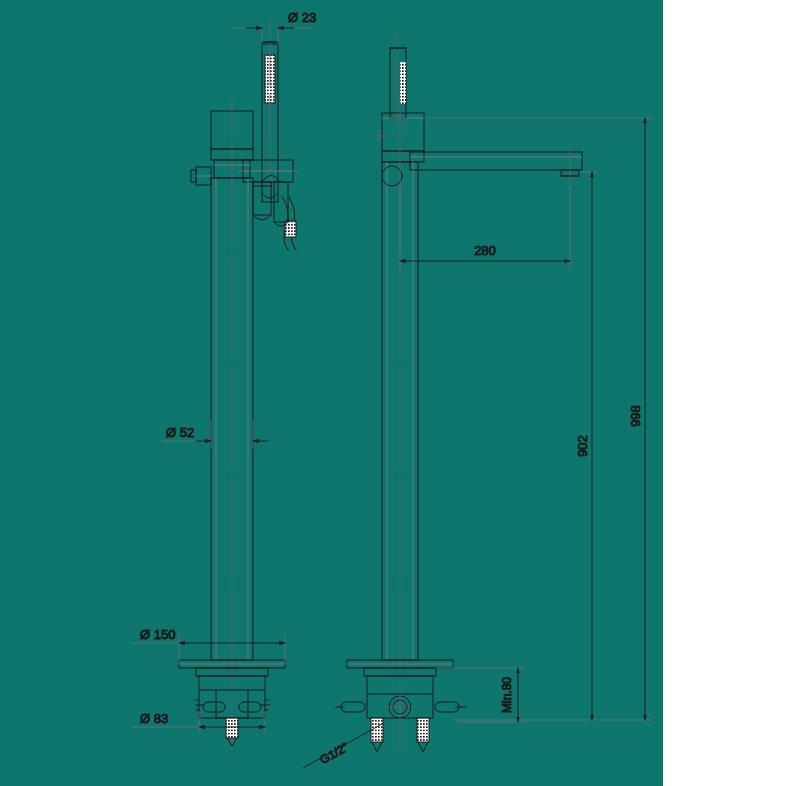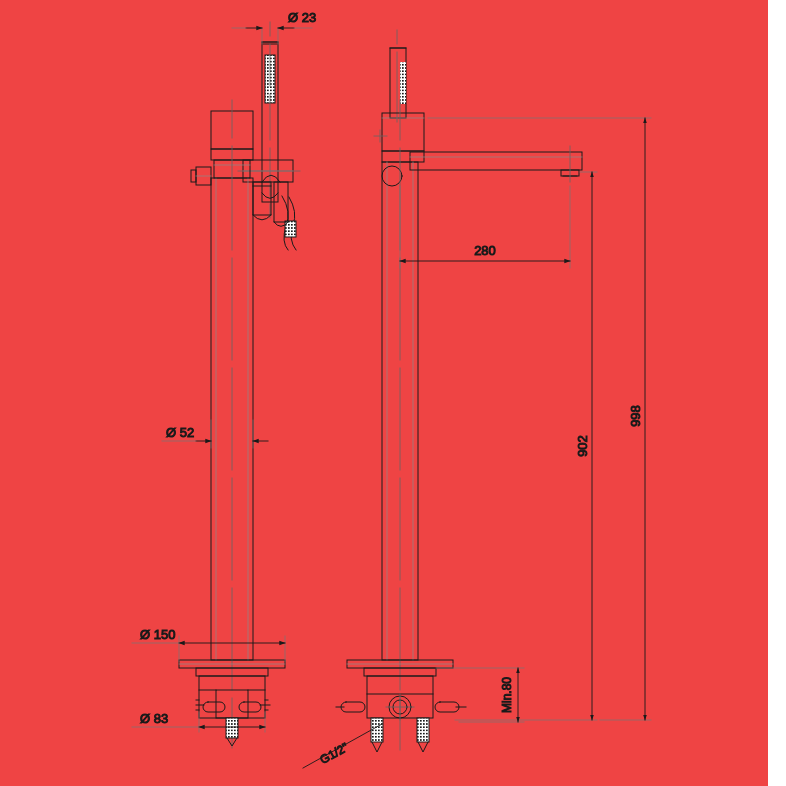--- a/index.html
+++ b/index.html
@@ -6,23 +6,23 @@
   html, body {
     margin: 0;
     padding: 0;
     background: #ffffff;
   }
   body {
     font-family: "Liberation Sans", sans-serif;
   }
   #drawing-root {
     position: relative;
-    width: 768px;
+    width: 663px;
     height: 786px;
-    background: #ef4444;
+    background: #0f766e;
     overflow: hidden;
   }
   #drawing-svg {
     display: block;
     width: 786px;
     height: 786px;
   }
   .dim-text {
     font-family: "Liberation Sans", sans-serif;
     font-size: 13px;

